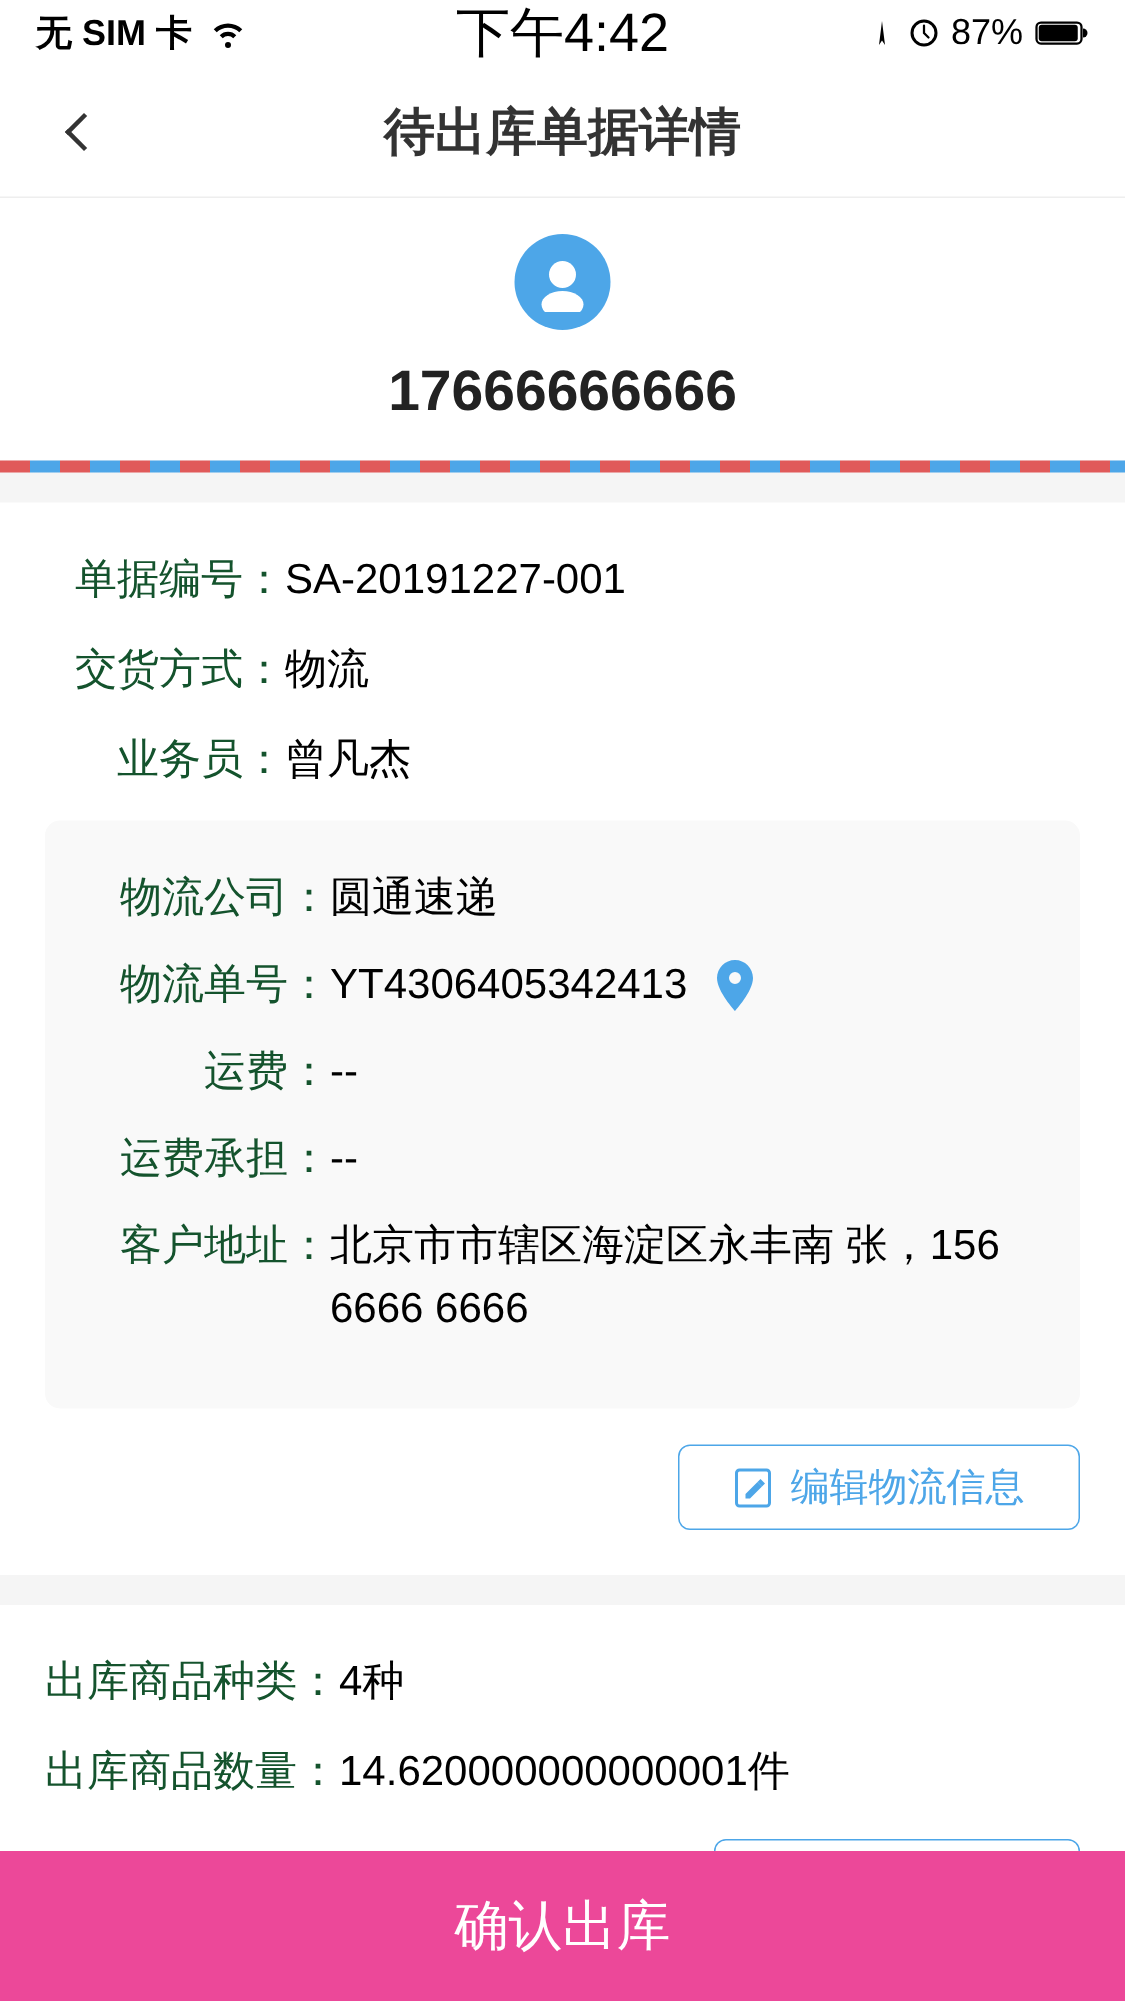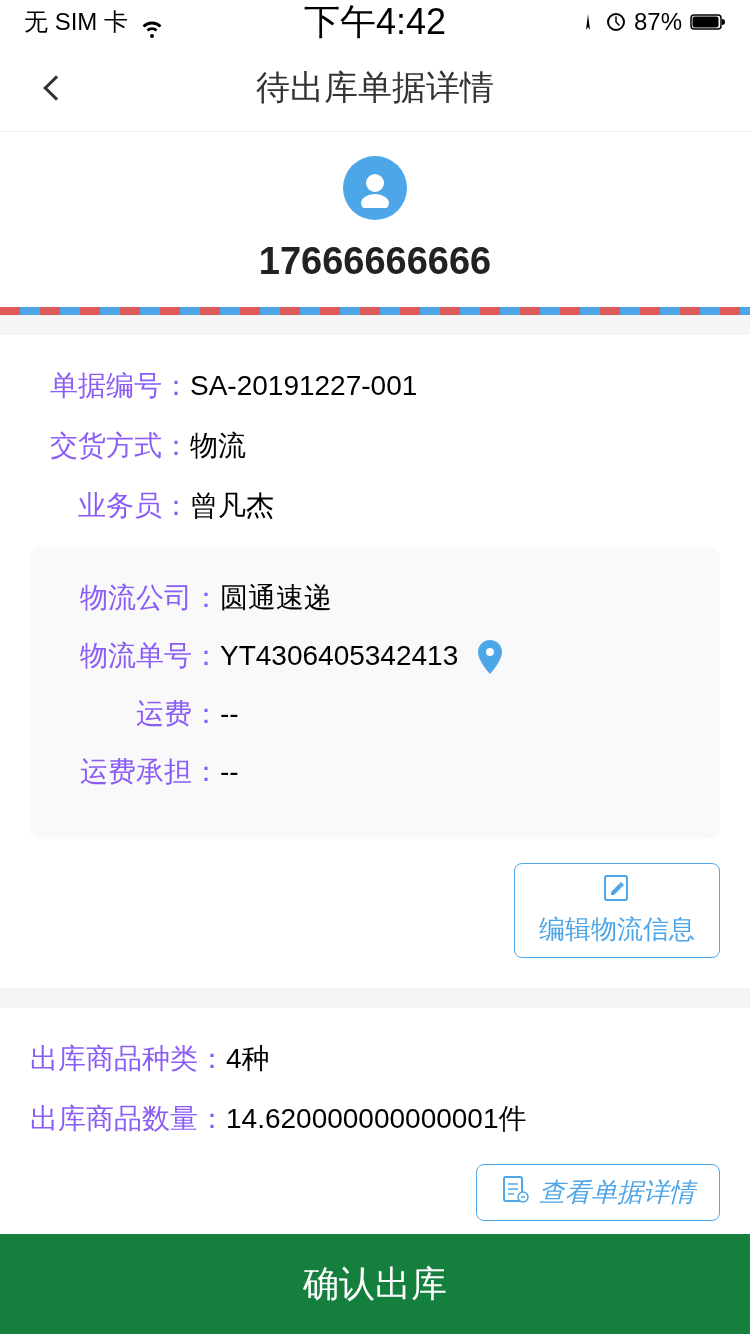--- a/index.html
+++ b/index.html
@@ -21,22 +21,23 @@
       background: #fff;
       display: flex;
       align-items: center;
       justify-content: space-between;
       padding: 0 24px;
       font-size: 24px;
       color: #000;
     }
     .status-bar-left {
       display: flex;
-      align-items: flex-end;
+      align-items: center;
       gap: 10px;
+      font-weight: bold;
     }
     .status-bar-center {
       font-size: 36px;
       font-weight: 500;
       position: absolute;
       left: 50%;
       transform: translateX(-50%);
     }
     .status-bar-right {
       display: flex;
@@ -70,21 +71,21 @@
       border-left: 3px solid #333;
       border-bottom: 3px solid #333;
       transform: rotate(45deg);
       margin-left: 8px;
     }
     .nav-title {
       position: absolute;
       left: 50%;
       transform: translateX(-50%);
       font-size: 34px;
-      font-weight: 400;
+      font-weight: 700;
       color: #333;
     }
 
     
     .user-section {
       background: #fff;
       padding: 24px 30px;
       display: flex;
       align-items: center;
       gap: 20px;
@@ -132,21 +133,21 @@
     .info-row {
       display: flex;
       align-items: flex-start;
       margin-bottom: 18px;
       line-height: 1.5;
     }
     .info-row:last-child {
       margin-bottom: 0;
     }
     .info-label {
-      color: #8b5cf6;
+      color: #14532d;
       font-size: 28px;
       min-width: 160px;
       text-align: right;
       flex-shrink: 0;
     }
     .info-value {
       color: #000000;
       font-size: 28px;
       flex: 1;
     }
@@ -178,29 +179,28 @@
     
     .edit-btn {
       display: flex;
       align-items: center;
       justify-content: flex-end;
       margin-top: 24px;
     }
     .btn-edit-logistics {
       border: 1.5px solid #4da6e8;
       border-radius: 8px;
-      padding: 10px 24px;
+      padding: 10px 36px;
       color: #4da6e8;
       font-size: 26px;
       background: #fff;
       display: flex;
       align-items: center;
       gap: 10px;
       cursor: pointer;
-      flex-direction: column;
     }
     .btn-icon-edit {
       width: 28px;
       height: 28px;
     }
 
     
     .goods-section {
       background: #fff;
       margin-top: 20px;
@@ -233,21 +233,21 @@
       flex: 1;
       background: #f5f5f5;
       min-height: 260px;
     }
 
     
     .bottom-btn-wrapper {
       position: fixed;
       bottom: 0;
       width: 750px;
-      background: #15803d;
+      background: #ec4899;
       height: 100px;
       display: flex;
       align-items: center;
       justify-content: center;
     }
     .btn-confirm {
       width: 100%;
       height: 100%;
       background: transparent;
       border: none;
@@ -342,20 +342,24 @@
         </span>
       </div>
       <div class="info-row">
         <span class="info-label">运费：</span>
         <span class="info-value">--</span>
       </div>
       <div class="info-row">
         <span class="info-label">运费承担：</span>
         <span class="info-value">--</span>
       </div>
+      <div class="info-row">
+        <span class="info-label">客户地址：</span>
+        <span class="info-value">北京市市辖区海淀区永丰南  张，156 6666 6666</span>
+      </div>
     </div>
 
     <div class="edit-btn">
       <button class="btn-edit-logistics">
         <svg class="btn-icon-edit" width="28" height="28" viewBox="0 0 28 28">
           <rect x="2" y="2" width="22" height="24" rx="2" fill="none" stroke="#4da6e8" stroke-width="2"></rect>
           <path d="M8 18l8-8 3 3-8 8H8v-3z" fill="#4da6e8"></path>
           <path d="M16 10l2-2 3 3-2 2z" fill="#4da6e8"></path>
         </svg>
         <span>编辑物流信息</span>

